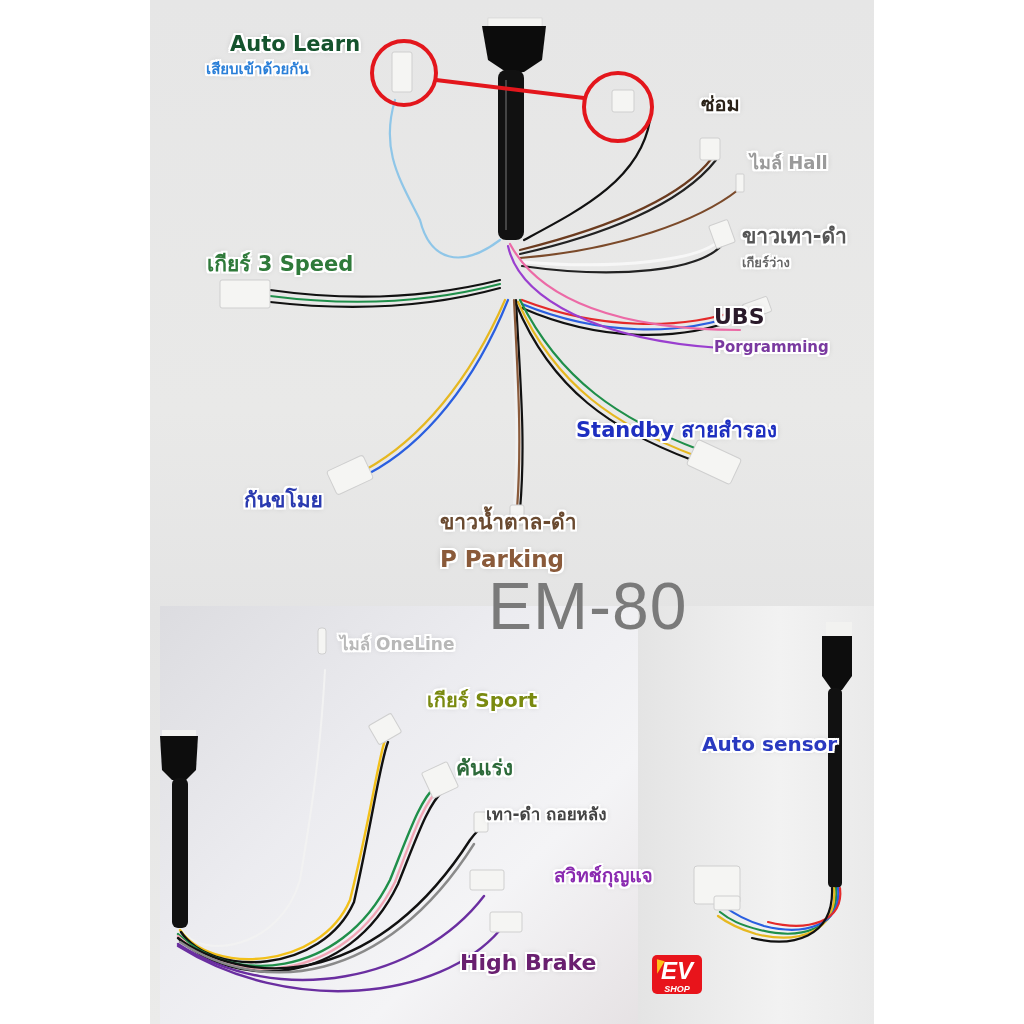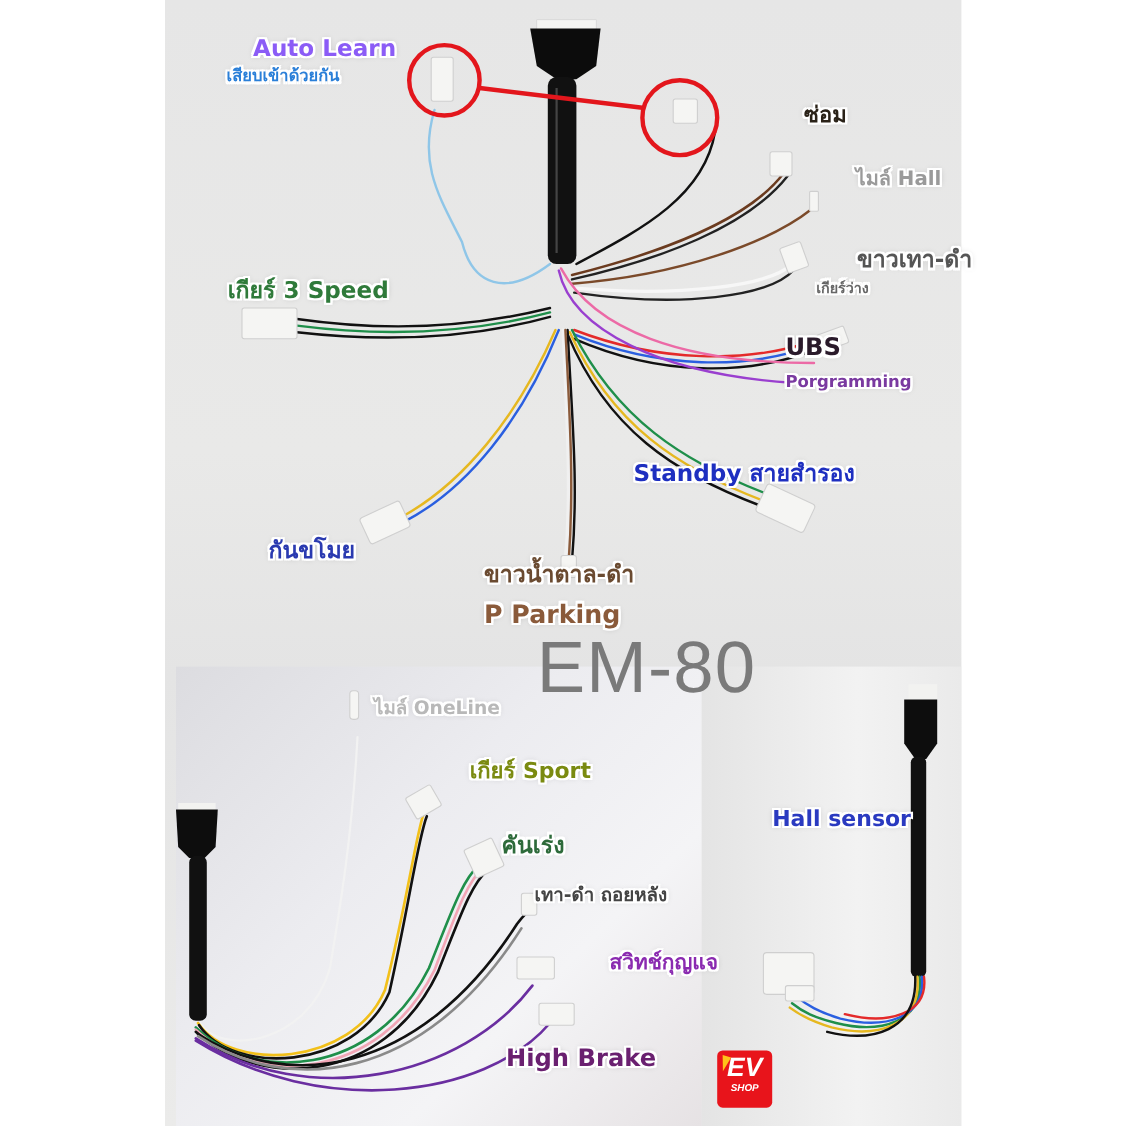--- a/index.html
+++ b/index.html
@@ -4,21 +4,21 @@
 <style>
   html,body{margin:0;padding:0;background:#ffffff;}
   body{width:1024px;height:1024px;position:relative;overflow:hidden;font-family:"DejaVu Sans","Liberation Sans",sans-serif;}
   .photo{position:absolute;left:150px;top:0;width:724px;height:1024px;background:linear-gradient(180deg,#e6e6e6 0%,#e9e9e8 40%,#e4e4e4 60%,#ebebea 100%);overflow:hidden;}
   .panel-bl{position:absolute;left:10px;top:606px;width:478px;height:418px;background:linear-gradient(135deg,#dcdce0 0%,#ececf0 40%,#f4f4f6 70%,#e6e2e4 100%);}
   .panel-br{position:absolute;left:488px;top:606px;width:236px;height:418px;background:linear-gradient(90deg,#e4e4e4 0%,#f2f2f2 60%,#eaeaea 100%);}
   svg.wires{position:absolute;left:0;top:0;}
   .lbl{position:absolute;white-space:nowrap;font-weight:bold;line-height:1;
        text-shadow:-2px -2px 0 #fff,2px -2px 0 #fff,-2px 2px 0 #fff,2px 2px 0 #fff,0 2px 0 #fff,0 -2px 0 #fff,2px 0 0 #fff,-2px 0 0 #fff,0 0 6px rgba(0,0,0,.25);}
   .model{position:absolute;left:488px;top:568px;font-family:"Liberation Sans",sans-serif;font-size:66px;color:#7a7a7a;font-weight:normal;letter-spacing:1px;text-align:center;}
-  .logo{position:absolute;left:652px;top:955px;width:50px;height:52px;background:#e8141b;border-radius:5px;color:#fff;text-align:center;font-family:"Liberation Sans",sans-serif;font-weight:bold;font-style:italic;}
+  .logo{position:absolute;left:652px;top:955px;width:50px;height:39px;background:#e8141b;border-radius:5px;color:#fff;text-align:center;font-family:"Liberation Sans",sans-serif;font-weight:bold;font-style:italic;}
   .logo .ev{display:block;font-size:24px;line-height:26px;margin-top:3px;}
   .logo .shop{display:block;font-size:9px;line-height:10px;}
   .logo .bolt{position:absolute;left:3px;top:5px;width:0;height:0;border-left:4px solid transparent;border-right:4px solid transparent;border-top:14px solid #ffc21a;transform:rotate(15deg);}
 </style>
 </head>
 <body>
 
 <div class="photo">
   <div class="panel-bl"></div>
   <div class="panel-br"></div>
@@ -127,43 +127,43 @@
     <path d="M840 888 C844 922 808 932 768 922" stroke="#e42a2a"></path>
     <path d="M832 888 C834 938 792 948 752 938" stroke="#111"></path>
   </g>
   <g fill="#f5f5f3" stroke="#cfcfcf" stroke-width="1">
     <rect x="694" y="866" width="46" height="38" rx="3"></rect>
     <rect x="714" y="896" width="26" height="14" rx="2"></rect>
   </g>
 </svg>
 
 <div class="lbl" style="left:230px;top:34px;font-size:21px;">
-  <span style="color:#8b5cf6;">Auto Learn</span>
+  <span style="color:#14532d;">Auto Learn</span>
 </div>
 <div class="lbl" style="left:206px;top:62px;font-size:15px;color:#2a7fd8;">เสียบเข้าด้วยกัน</div>
-<div class="lbl" style="left:696px;top:94px;font-size:20px;color:#2a2218;padding-left:35px;">ซ่อม</div>
-<div class="lbl" style="left:750px;top:154px;font-size:18px;color:#9a9a9a;margin-left:28px;">ไมล์ Hall</div>
-<div class="lbl" style="left:742px;top:226px;font-size:21px;color:#555;margin-left:37px;">ขาวเทา-ดำ</div>
+<div class="lbl" style="left:666px;top:94px;font-size:20px;color:#2a2218;padding-left:35px;">ซ่อม</div>
+<div class="lbl" style="left:750px;top:154px;font-size:18px;color:#9a9a9a;">ไมล์ Hall</div>
+<div class="lbl" style="left:742px;top:226px;font-size:21px;color:#555;">ขาวเทา-ดำ</div>
 <div class="lbl" style="left:742px;top:256px;font-size:13px;color:#666;">เกียร์ว่าง</div>
 <div class="lbl" style="left:714px;top:306px;font-size:22px;color:#2a1a2a;">UBS</div>
 <div class="lbl" style="left:714px;top:340px;font-size:15px;color:#7a3aa0;">Porgramming</div>
 <div class="lbl" style="left:196px;top:254px;font-size:21px;color:#2f7a3a;margin-left:11px;">เกียร์ 3 Speed</div>
 <div class="lbl" style="left:576px;top:420px;font-size:21px;color:#1e2fc0;">Standby สายสำรอง</div>
 <div class="lbl" style="left:244px;top:490px;font-size:21px;color:#2a3ab0;">กันขโมย</div>
 <div class="lbl" style="left:440px;top:512px;font-size:21px;color:#6a4a30;">ขาวน้ำตาล-ดำ</div>
 <div class="lbl" style="left:440px;top:548px;font-size:23px;color:#8a5a3a;">P Parking</div>
 
 <div class="model">EM-80</div>
 
 <div class="lbl" style="left:340px;top:636px;font-size:17px;color:#b8b8b8;">ไมล์ OneLine</div>
 <div class="lbl" style="left:398px;top:690px;font-size:20px;color:#7a8a10;margin-left:29px;">เกียร์ Sport</div>
 <div class="lbl" style="left:456px;top:758px;font-size:21px;color:#2d6a3a;">คันเร่ง</div>
 <div class="lbl" style="left:486px;top:806px;font-size:17px;color:#444;">เทา-ดำ ถอยหลัง</div>
 <div class="lbl" style="left:514px;top:866px;font-size:19px;color:#8a2ab0;margin-left:40px;">สวิทช์กุญแจ</div>
 <div class="lbl" style="left:460px;top:952px;font-size:22px;color:#6a2070;">High Brake</div>
 
-<div class="lbl" style="left:702px;top:734px;font-size:20px;color:#2a3ac0;">Hall sensor</div>
+<div class="lbl" style="left:702px;top:734px;font-size:20px;color:#2a3ac0;">Auto sensor</div>
 
 <div class="logo">
   <span class="bolt"></span>
   <span class="ev">EV</span>
   <span class="shop">SHOP</span>
 </div>
 
 </body></html>

